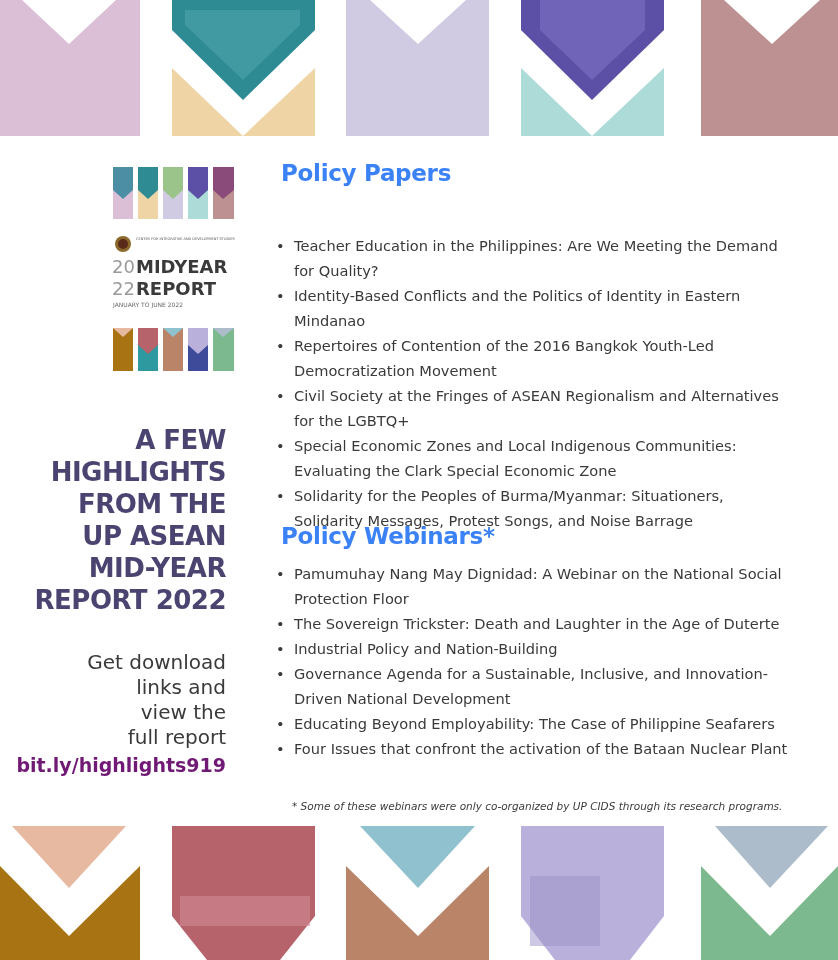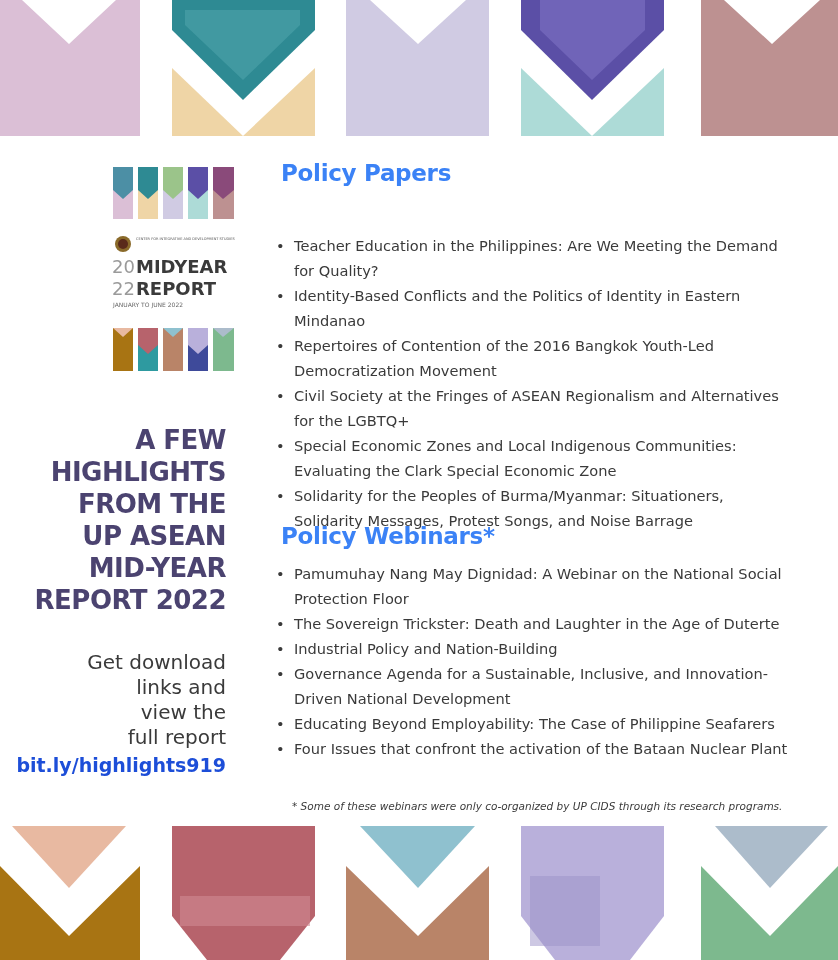--- a/index.html
+++ b/index.html
@@ -3,21 +3,21 @@
 <meta charset="utf-8">
 <style>
   html, body { margin:0; padding:0; }
   body { width:838px; height:960px; background:#ffffff; position:relative; overflow:hidden; font-family:"Liberation Sans", sans-serif; }
   .band { position:absolute; left:0; width:838px; height:136px; }
   .band-top { top:0; }
   .band-bottom { top:826px; height:134px; }
   .thumb { position:absolute; left:112px; top:165px; width:124px; height:212px; }
   .left-title { position:absolute; right:612px; top:424px; width:220px; text-align:right; color:#4b4370; font-weight:bold; font-size:26px; line-height:32px; font-family:"DejaVu Sans", sans-serif; letter-spacing:-0.5px; }
   .left-cta { position:absolute; right:612px; top:650px; width:220px; text-align:right; color:#3a3a3a; font-size:20px; line-height:25px; font-family:"DejaVu Sans", sans-serif; }
-  .left-link { position:absolute; right:612px; top:754px; width:220px; text-align:right; color:#1d4ed8; font-weight:bold; font-size:19px; font-family:"DejaVu Sans", sans-serif; }
+  .left-link { position:absolute; right:612px; top:754px; width:220px; text-align:right; color:#701a75; font-weight:bold; font-size:19px; font-family:"DejaVu Sans", sans-serif; }
   .section-title { position:absolute; left:281px; color:#3b82f6; font-weight:bold; font-size:23px; font-family:"DejaVu Sans", sans-serif; letter-spacing:-0.3px; }
   ul.items { position:absolute; left:270px; width:500px; margin:0; padding:0 0 0 24px; list-style:none; color:#3a3a3a; font-size:14.6px; line-height:25px; font-family:"DejaVu Sans", sans-serif; }
   ul.items li { position:relative; }
   ul.items li::before { content:"•"; position:absolute; left:-18px; top:0; color:#3a3a3a; }
   .footnote { position:absolute; left:292px; top:800px; font-size:10.5px; font-style:italic; color:#3a3a3a; font-family:"DejaVu Sans", sans-serif;text-align:right; }
 </style>
 </head>
 <body>
 
 <div class="band band-top">

